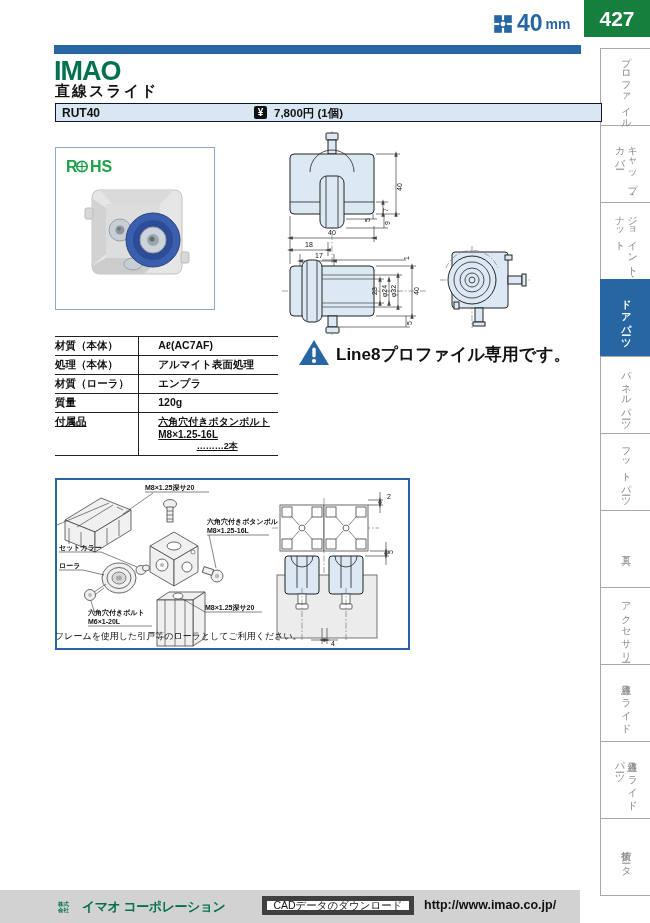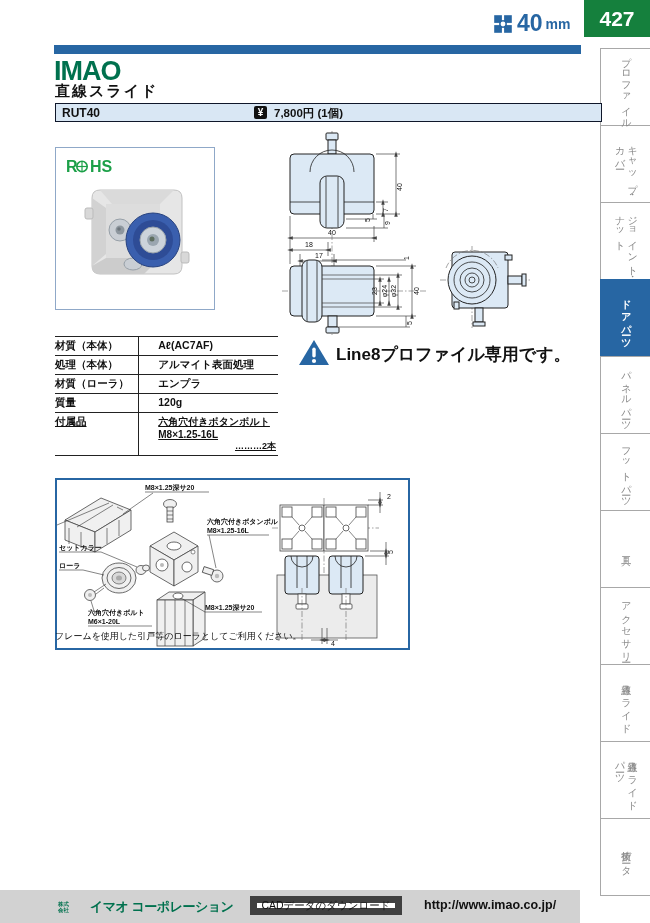--- a/index.html
+++ b/index.html
@@ -39,39 +39,39 @@
   .photo{left:55px;top:147px;width:160px;height:163px;box-sizing:border-box;
          border:1px solid #8fa8c8;background:#fff;}
 
   
   .specs{left:55px;top:336px;width:223px;border-collapse:collapse;}
   .specs tr{border-top:1px solid #222;}
   .specs tr:last-child{border-bottom:1px solid #222;text-decoration:underline;}
   .specs th{width:92px;text-align:left;font-size:10.5px;font-weight:bold;padding:2px 2px 2px 0;vertical-align:top;}
   .specs td{width:129px;border-left:1px solid #222;font-size:10.5px;font-weight:bold;padding:2px 2px 2px 19px;vertical-align:top;}
   .specs td .v1.small{font-size:10px;display:block;}
-  .specs td .v2{display:block;text-align:right;font-size:9px;}
+  .specs td .v2{display:block;text-align:center;font-size:9px;}
 
   
   .warn-icon{left:298px;top:339px;}
   .warn-text{left:336px;top:343px;font-size:17px;font-weight:bold;}
 
   
   .drawings{left:276px;top:130px;}
   .diagram-box{left:55px;top:478px;width:355px;height:172px;box-sizing:border-box;
                border:2px solid #2766a3;background:#fff;}
   .caption{left:55px;top:630px;font-size:9px;color:#111;}
 
   
   .footer{left:0;top:890px;width:580px;height:33px;background:#d2d2d2;}
-  .company{position:absolute;left:58px;top:8px;display:flex;align-items:center;gap:21px;color:#00714e;}
+  .company{position:absolute;left:58px;top:8px;display:flex;align-items:center;gap:13px;color:#00714e;}
   .company .prefix{font-size:5.5px;line-height:1.1;white-space:pre-line;font-weight:bold;}
   .company .name{font-size:13px;font-weight:900;letter-spacing:-0.5px;}
-  .cadbox{position:absolute;left:250px;top:6px;width:152px;height:19px;box-sizing:border-box;
-          border:7px solid #404040;background:#fff;display:flex;align-items:center;justify-content:center;
+  .cadbox{position:absolute;left:262px;top:6px;width:152px;height:19px;box-sizing:border-box;
+          border:5px solid #404040;background:#fff;display:flex;align-items:center;justify-content:center;
           font-size:10.5px;color:#111;}
   .url{position:absolute;left:424px;top:8px;font-size:12.5px;font-weight:bold;color:#111;}
 
   
   .part{fill:#dce9f5;stroke:#222;stroke-width:1;}
   .gpart{fill:#f0f0f0;stroke:#444;stroke-width:0.8;}
   .wpart{fill:#fff;stroke:#444;stroke-width:0.8;}
   .ln{stroke:#222;stroke-width:0.8;fill:none;}
   .cl{stroke:#666;stroke-width:0.6;fill:none;stroke-dasharray:6 2 1.5 2;}
   .dim{stroke:#444;stroke-width:0.7;fill:none;}

